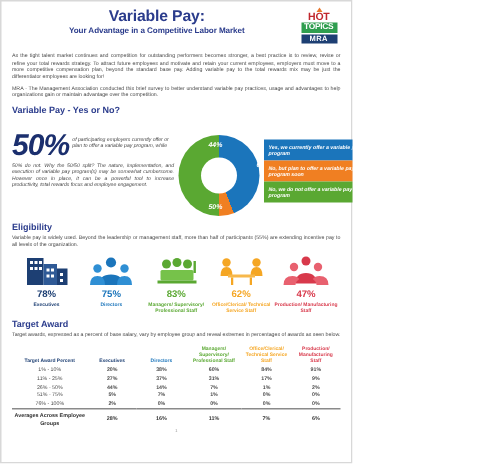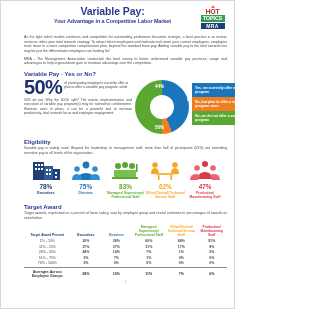--- a/index.html
+++ b/index.html
@@ -6,21 +6,21 @@
   body{
     width:235px;height:309px;
     background:#ffffff;
     font-family:"Liberation Sans", sans-serif;
     color:#3a3a3a;
     overflow:hidden;
   }
   .page{
     position:relative;width:235px;height:309px;
     box-sizing:border-box;
-    padding:4px 7px 0 23px;
+    padding:4px 7px 0 7px;
     border:1px solid #d8d8d8;
   }
 
   
   .header{position:relative;height:27px;}
   .title-wrap{text-align:center;padding-top:1px;padding-right:26px;}
   .title{
     font-size:10.5px;font-weight:bold;color:#2b3c8c;
     letter-spacing:-.1px;line-height:11px;
   }
@@ -60,21 +60,21 @@
 
   
   .sec-head{
     font-size:6px;font-weight:bold;color:#2b3c8c;margin-top:5px;margin-bottom:1px;
   }
   .sec-sub{
     font-size:3.5px;line-height:4.6px;color:#4a4a4a;text-align:justify;
   }
 
   
-  .vp-row{display:flex;margin-top:1px;}
+  .vp-row{display:flex;margin-top:11px;font-style:italic;}
   .vp-left{width:108px;}
   .vp-stat{display:flex;align-items:flex-start;}
   .vp-big{
     font-size:20px;font-weight:bold;color:#1b2f6e;line-height:19px;
     letter-spacing:-.6px;
   }
   .vp-note{
     font-size:3.4px;line-height:4.3px;color:#4a4a4a;margin-left:2px;padding-top:3px;
     flex:1;text-align:left;
   }

